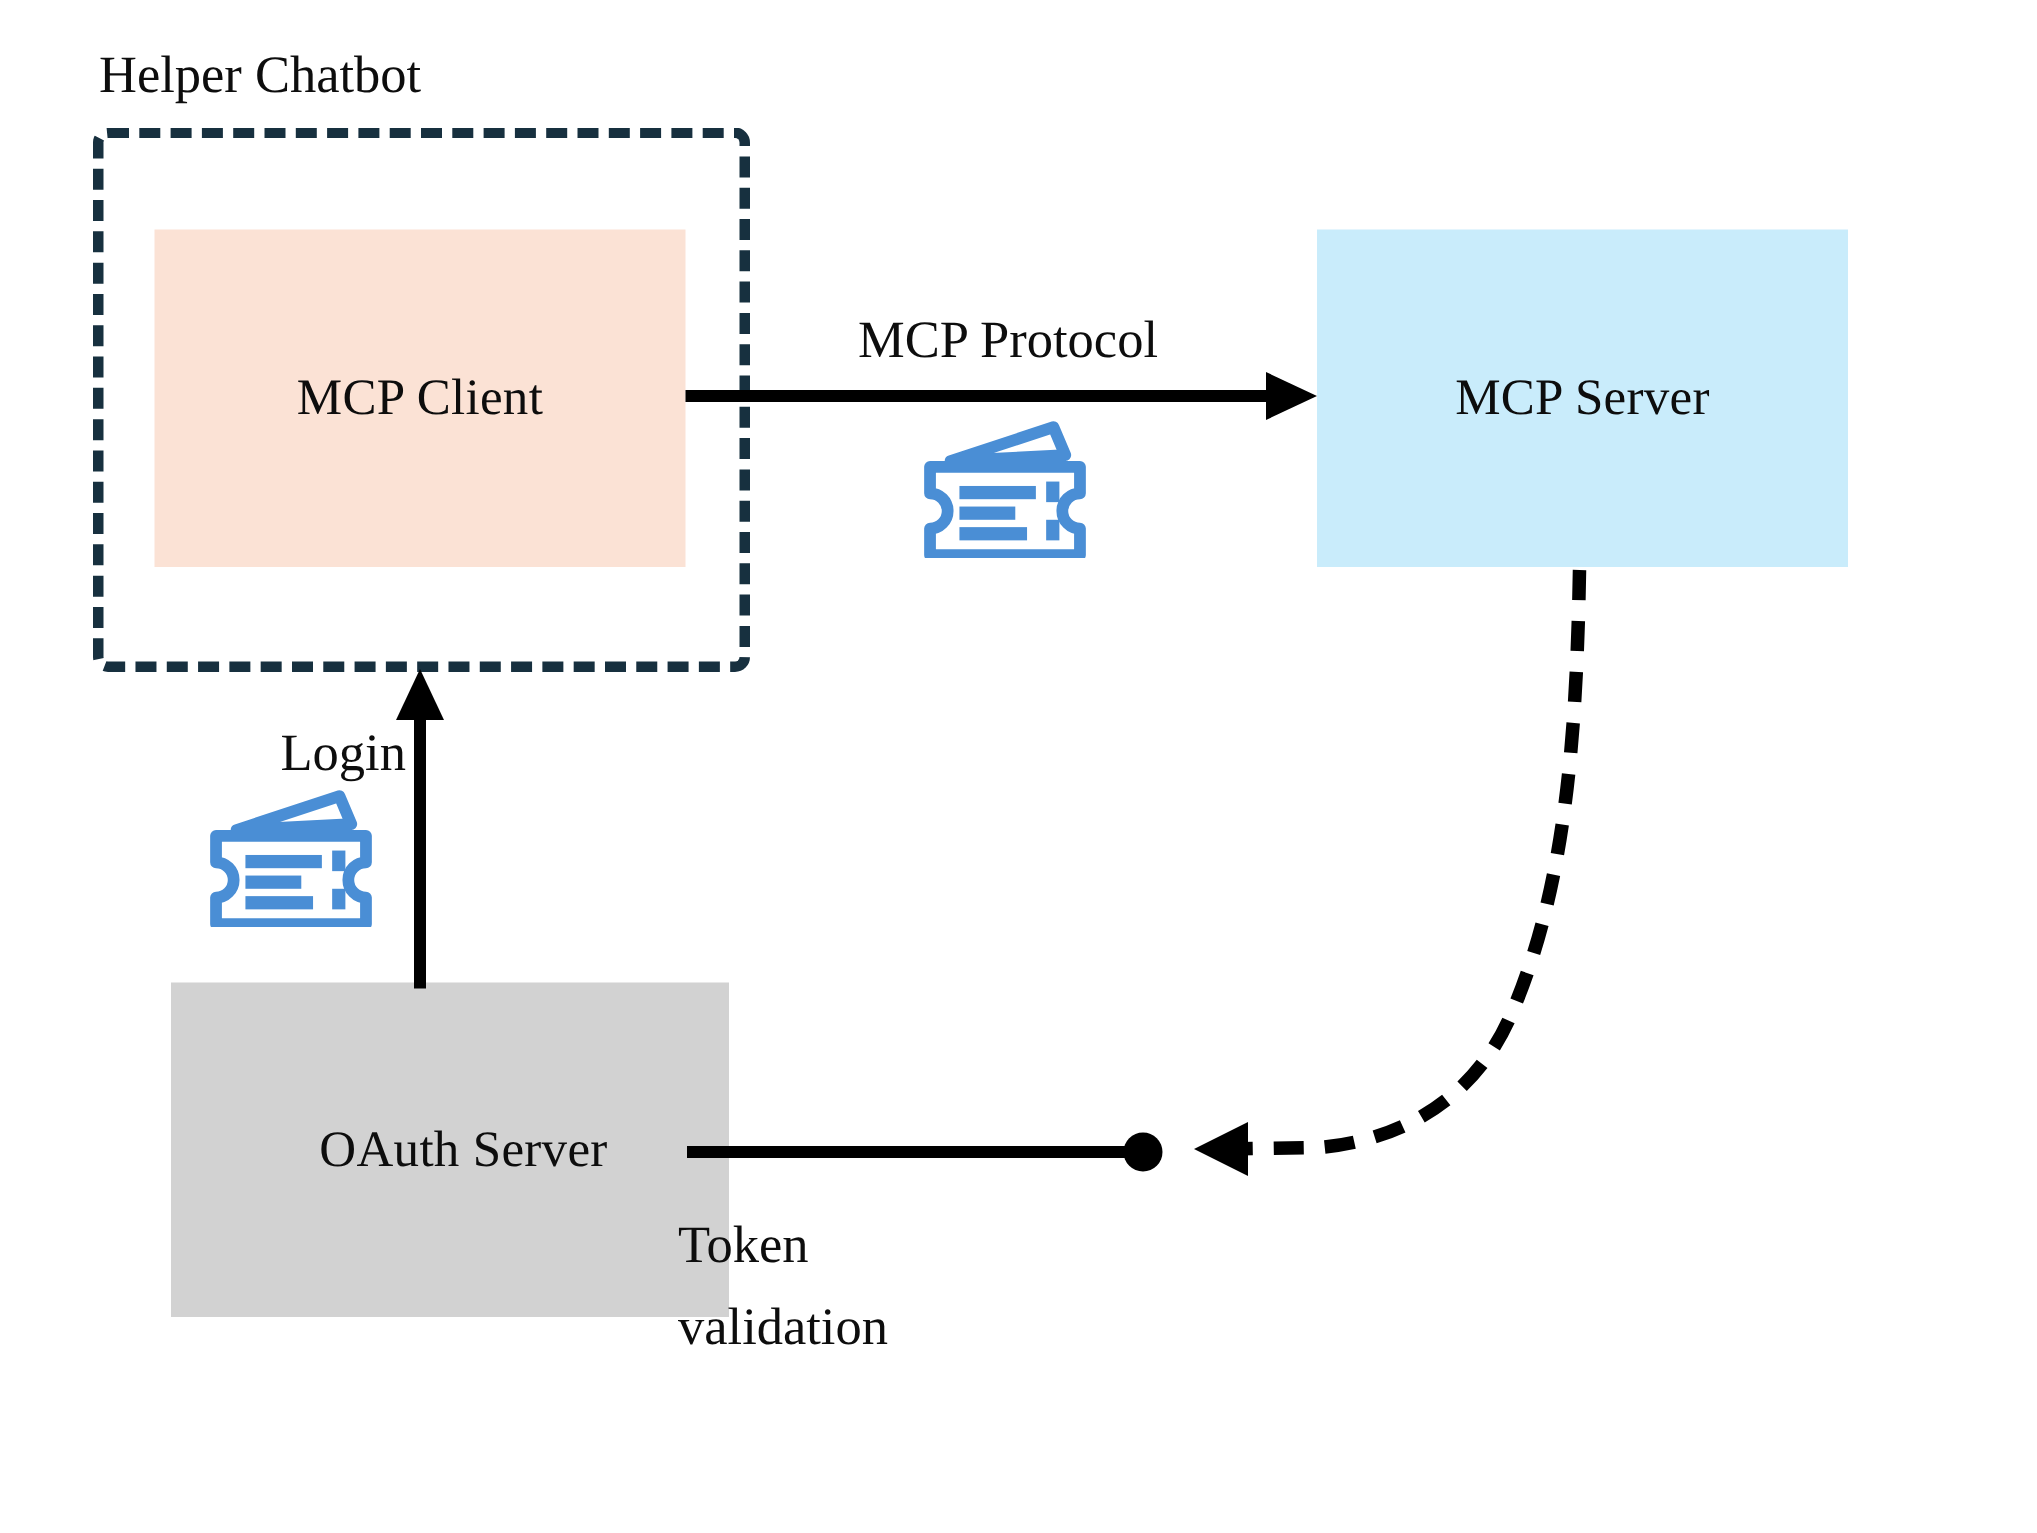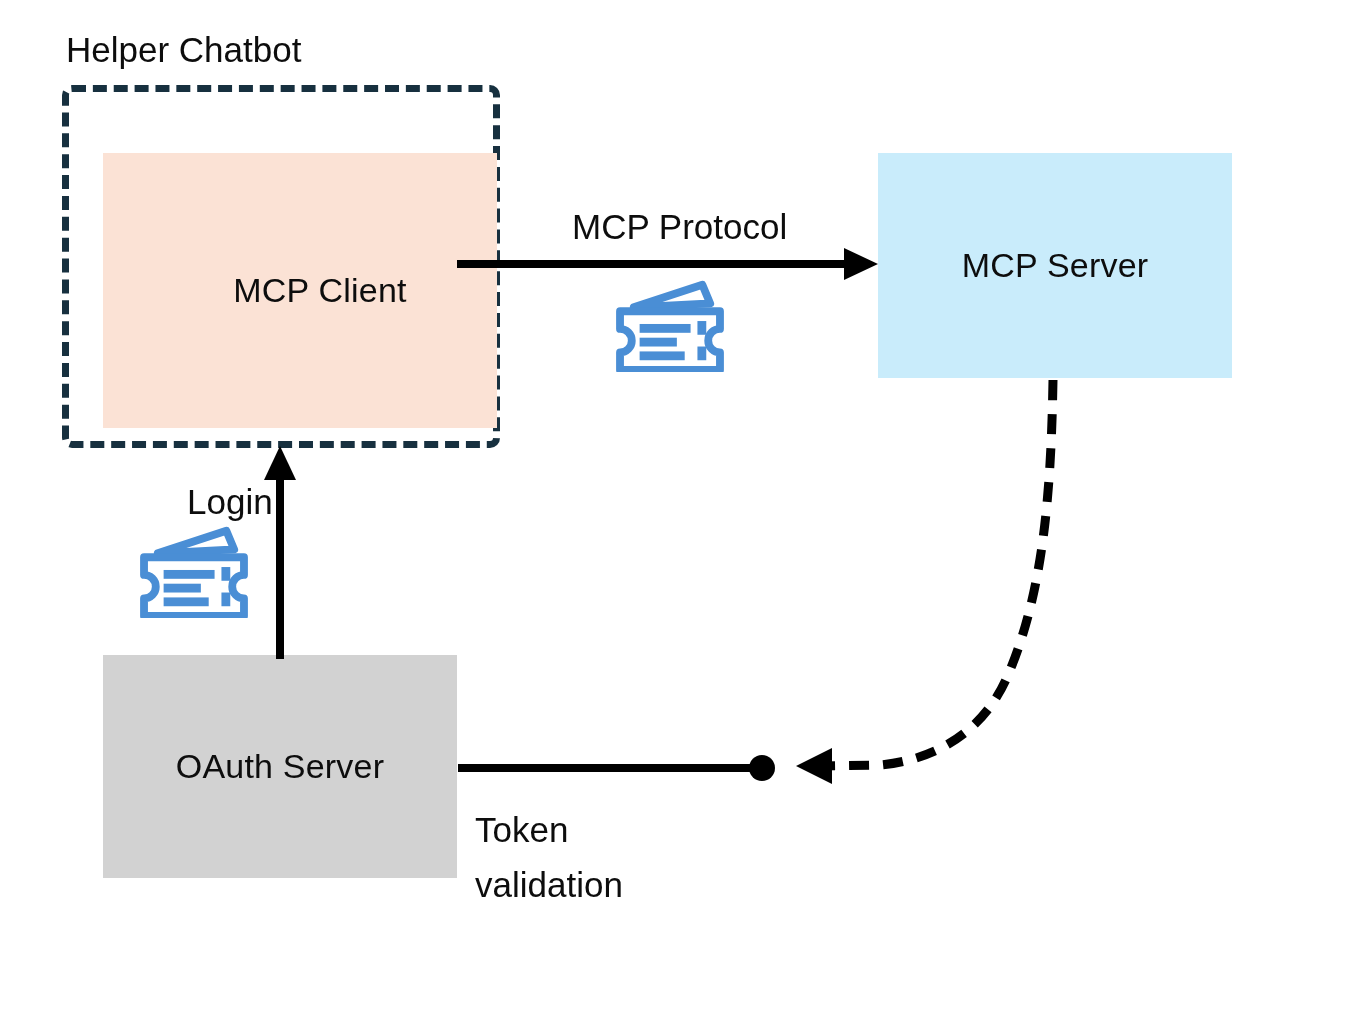--- a/index.html
+++ b/index.html
@@ -11,21 +11,21 @@
     --connector: #000000;
     --text: #0d0d0d;
     --background: #ffffff;
   }
   html, body { margin: 0; padding: 0; background: var(--background); }
   .canvas {
     position: relative;
     width: 1358px;
     height: 1022px;
     background: var(--background);
-    font-family: Liberation Sans, sans-serif;
+    font-family: Liberation Serif, serif;
     color: var(--text);
     overflow: hidden;
   }
   .overlay {
     position: absolute;
     left: 0; top: 0;
     width: 1358px; height: 1022px;
     pointer-events: none;
     z-index: 3;
   }
@@ -39,35 +39,35 @@
   }
   .node {
     position: absolute;
     display: flex;
     align-items: center;
     justify-content: center;
     font-size: 34px;
     letter-spacing: 0.2px;
     z-index: 2;
   }
-  .node-client { left: 103px; top: 153px; width: 354px; height: 275px; background: var(--client-fill); padding-left: 40px; }
+  .node-client { left: 103px; top: 153px; width: 354px; height: 225px; background: var(--client-fill); }
   .node-server { left: 878px; top: 153px; width: 354px; height: 225px; background: var(--server-fill); }
-  .node-oauth  { left: 103px; top: 655px; width: 354px; height: 223px; background: var(--oauth-fill); }
+  .node-oauth  { left: 114px; top: 655px; width: 354px; height: 223px; background: var(--oauth-fill); padding-left: 18px; }
   .lbl {
     position: absolute;
     font-size: 35px;
     line-height: 1.25;
     color: var(--text);
     z-index: 4;
     white-space: nowrap;
   }
   .lbl-title    { left: 66px;  top: 28px; }
   .lbl-protocol { left: 572px; top: 205px; }
   .lbl-login    { left: 147px; top: 480px; margin-left: 40px; }
-  .lbl-token    { left: 475px; top: 802px; white-space: normal; width: 230px; line-height: 1.58; }
+  .lbl-token    { left: 452px; top: 802px; white-space: normal; width: 230px; line-height: 1.58; }
   .ticket {
     position: absolute;
     width: 128px; height: 98px;
     z-index: 4;
   }
   .ticket-1 { left: 606px; top: 274px; }
   .ticket-2 { left: 130px; top: 520px; }
   .t-stroke { fill: #ffffff; stroke: var(--ticket-blue); stroke-width: 8; stroke-linejoin: round; }
   .t-fill   { fill: var(--ticket-blue); }
   .c-line   { stroke: var(--connector); stroke-width: 8; fill: none; }

